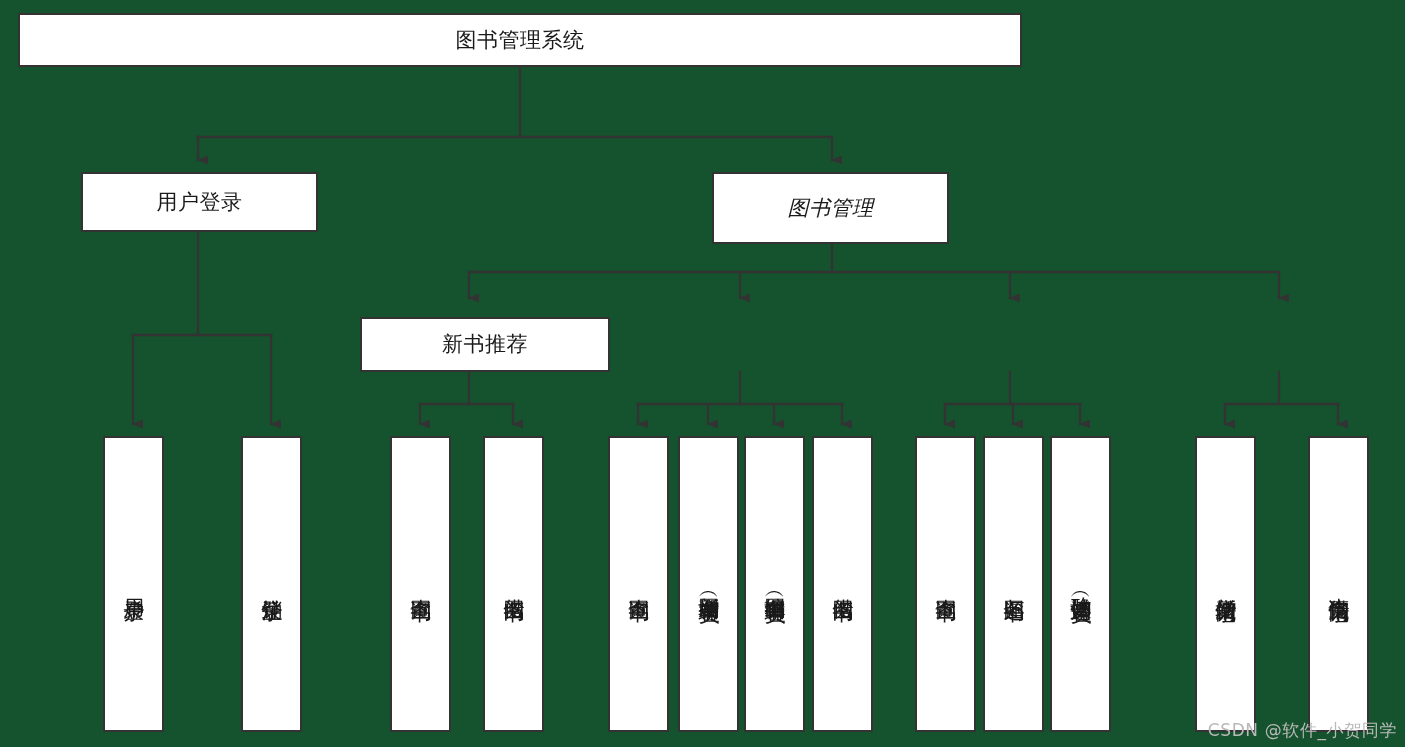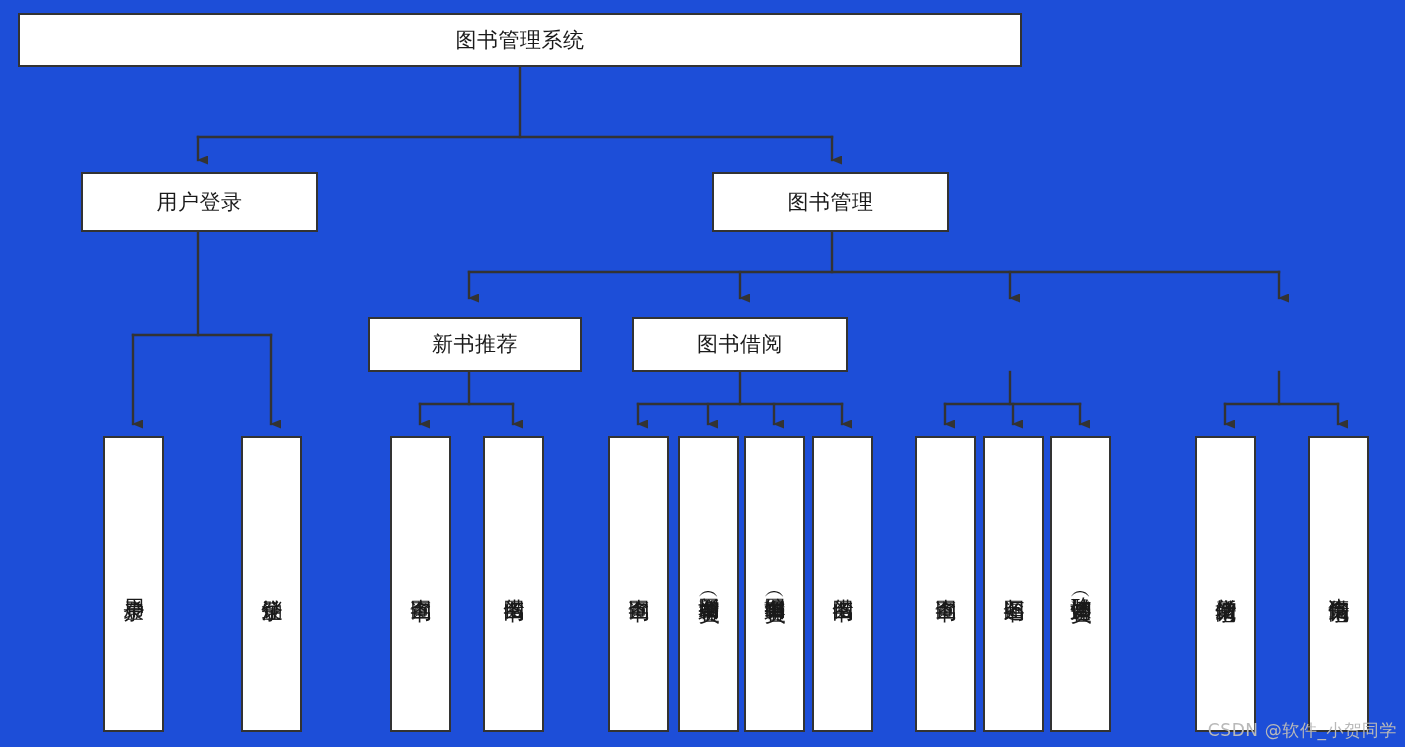--- a/index.html
+++ b/index.html
@@ -8,21 +8,21 @@
     padding: 0;
     background: #ffffff;
   }
   body {
     font-family: "DejaVu Sans", "Liberation Sans", sans-serif;
   }
   #diagram-root {
     position: relative;
     width: 1405px;
     height: 747px;
-    background: #1d4ed8;
+    background: #14532d;
     overflow: hidden;
   }
   #diagram-svg {
     position: absolute;
     left: 0;
     top: 0;
     width: 1405px;
     height: 747px;
   }
   .node {
@@ -121,29 +121,26 @@
     </g>
   </svg>
 
   <div class="node" style="left:18px; top:13px; width:1004px; height:54px;">
     <span class="label">图书管理系统</span>
   </div>
 
   <div class="node" style="left:81px; top:172px; width:237px; height:60px;">
     <span class="label">用户登录</span>
   </div>
-  <div class="node" style="left:712px; top:172px; width:237px; height:60px;">
+  <div class="node" style="left:712px; top:172px; width:237px; height:72px;font-style:italic;">
     <span class="label">图书管理</span>
   </div>
 
-  <div class="node" style="left:360px; top:317px; width:214px; height:55px;margin-left:8px;">
+  <div class="node" style="left:360px; top:317px; width:250px; height:55px;">
     <span class="label">新书推荐</span>
-  </div>
-  <div class="node" style="left:632px; top:317px; width:216px; height:55px;">
-    <span class="label">图书借阅</span>
   </div>
 
   <div class="node vertical" style="left:103px; top:436px; width:61px; height:296px;">
     <span class="label">用户登录</span>
   </div>
   <div class="node vertical" style="left:241px; top:436px; width:61px; height:296px;">
     <span class="label">注销登录</span>
   </div>
 
   <div class="node vertical" style="left:390px; top:436px; width:61px; height:296px;">

